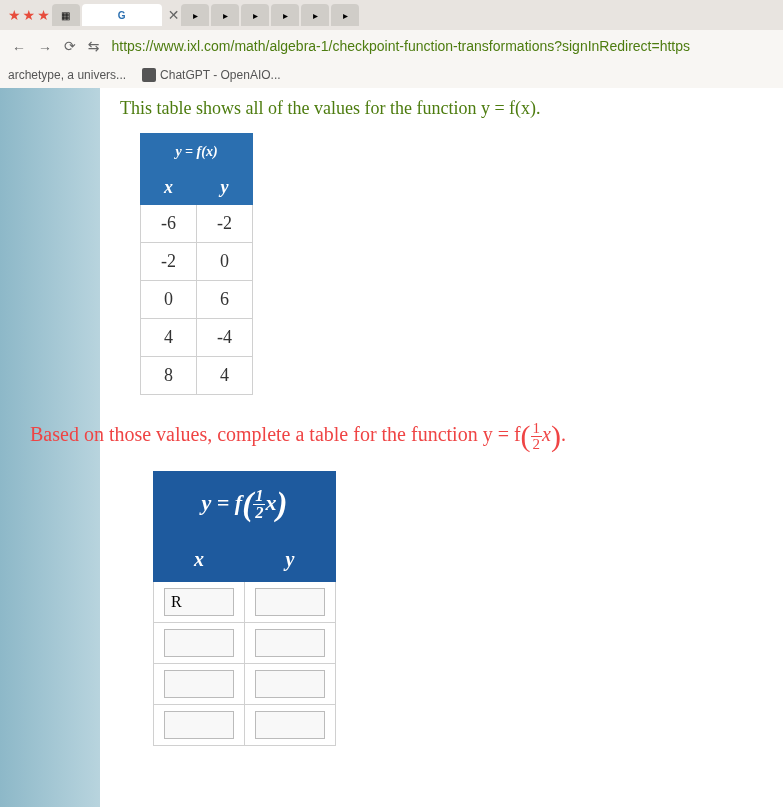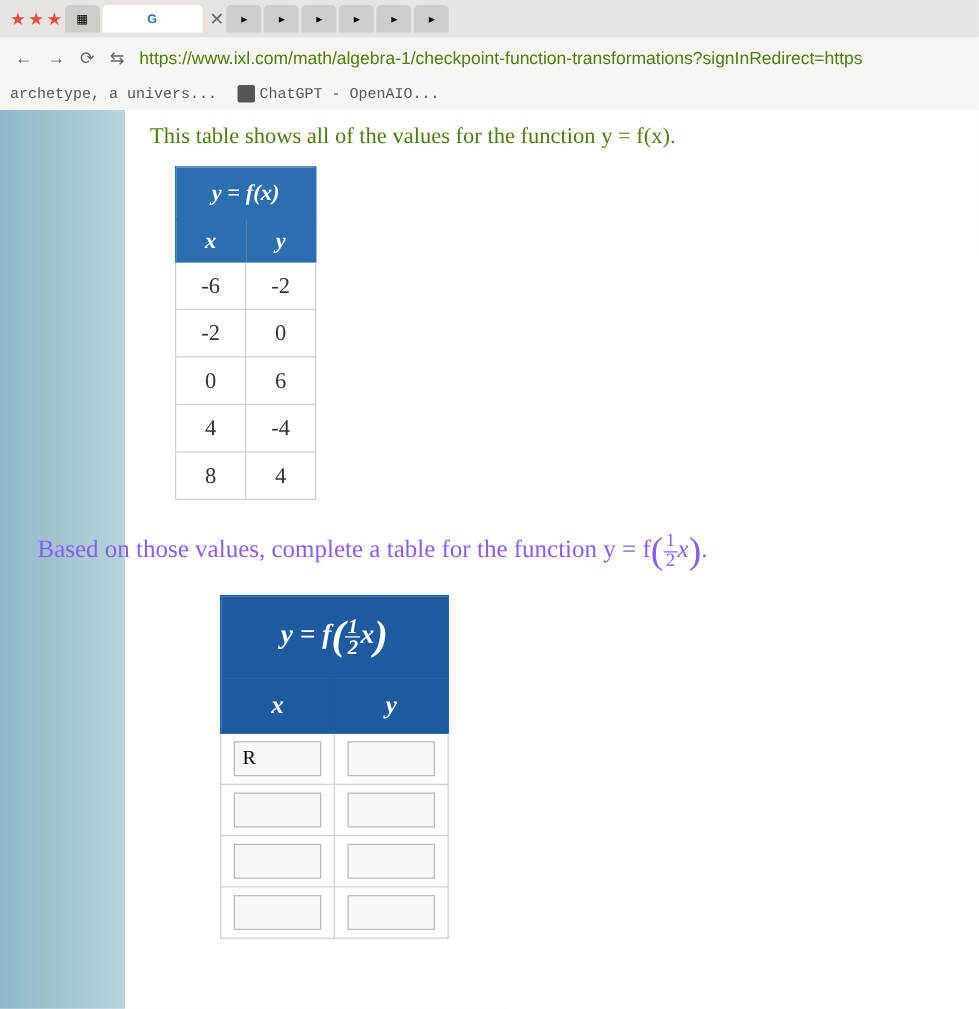--- a/index.html
+++ b/index.html
@@ -68,21 +68,20 @@
       align-items: center;
       padding: 0 8px;
       gap: 16px;
       font-size: 12px;
       color: #555;
     }
     .bookmark-item {
       display: flex;
       align-items: center;
       gap: 4px;
-      font-family: Liberation Mono, monospace;
     }
     .favicon {
       width: 14px;
       height: 14px;
       background: #555;
       border-radius: 2px;
       display: inline-block;
     }
     .content {
       padding: 0;
@@ -99,35 +98,35 @@
       padding: 10px 20px;
     }
     .intro-text {
       font-size: 18px;
       color: #4d7c0f;
       margin-bottom: 14px;
       font-family: Georgia, serif;
     }
     .prompt-text {
       font-size: 20px;
-      color: #8b5cf6;
+      color: #ef4444;
       margin: 24px 0 18px -90px;
       font-family: Georgia, serif;
     }
     table.func-table {
       border-collapse: collapse;
       margin-left: 20px;
     }
     table.func-table th.header-eq {
       background: #2b6fb0;
       color: #fff;
       font-style: italic;
       font-family: Georgia, serif;
       font-weight: bold;
-      font-size: 18px;
+      font-size: 14px;
       padding: 10px 6px;
       text-align: center;
       border: 1px solid #2b6fb0;
     }
     table.func-table th.col-header {
       background: #2b6fb0;
       color: #fff;
       font-style: italic;
       font-family: Georgia, serif;
       font-weight: bold;
@@ -140,21 +139,21 @@
       border: 1px solid #d0d0d0;
       padding: 8px 20px;
       text-align: center;
       font-size: 18px;
       font-family: Georgia, serif;
       color: #333;
       background: #fff;
     }
     table.input-table {
       border-collapse: collapse;
-      margin-left: 56px;
+      margin-left: 33px;
     }
     table.input-table th.header-eq {
       background: #1e5a9e;
       color: #fff;
       font-style: italic;
       font-family: Georgia, serif;
       font-weight: bold;
       font-size: 22px;
       padding: 14px 6px;
       text-align: center;

